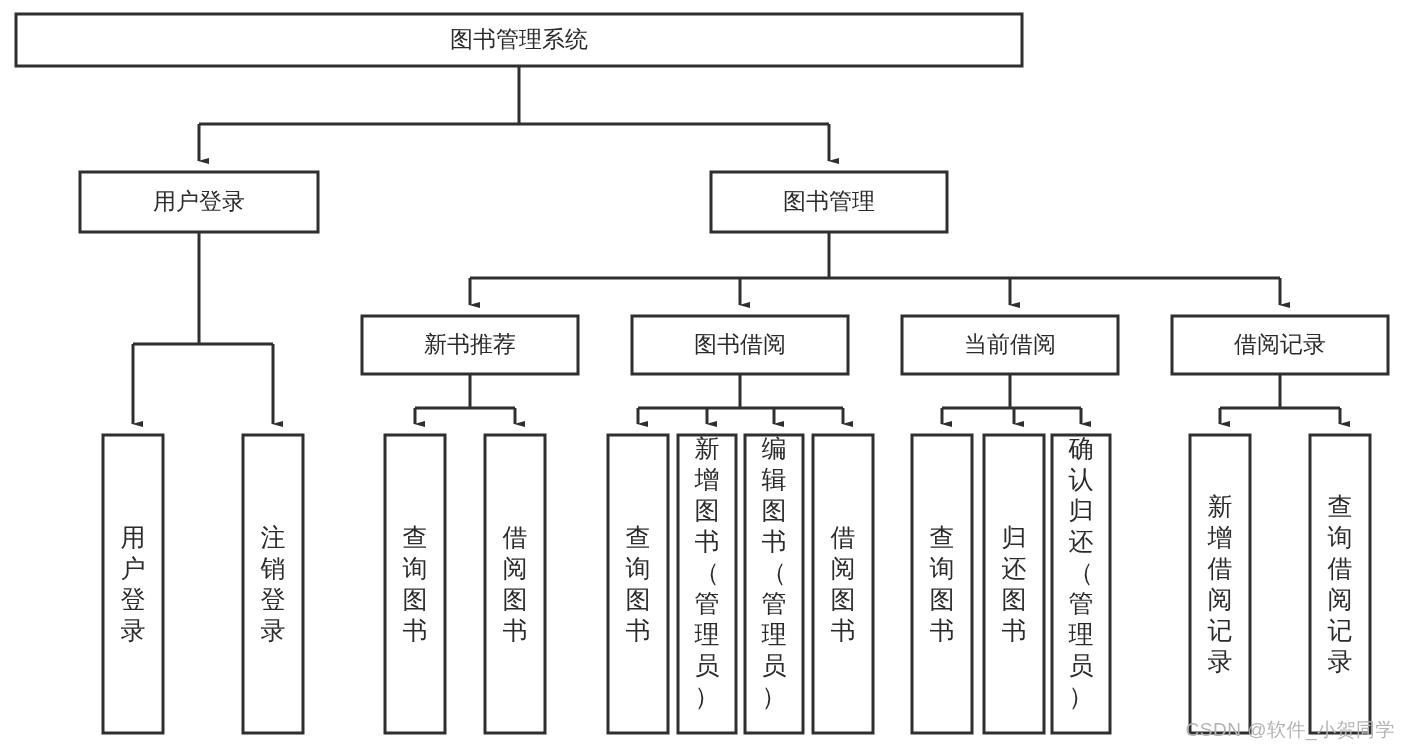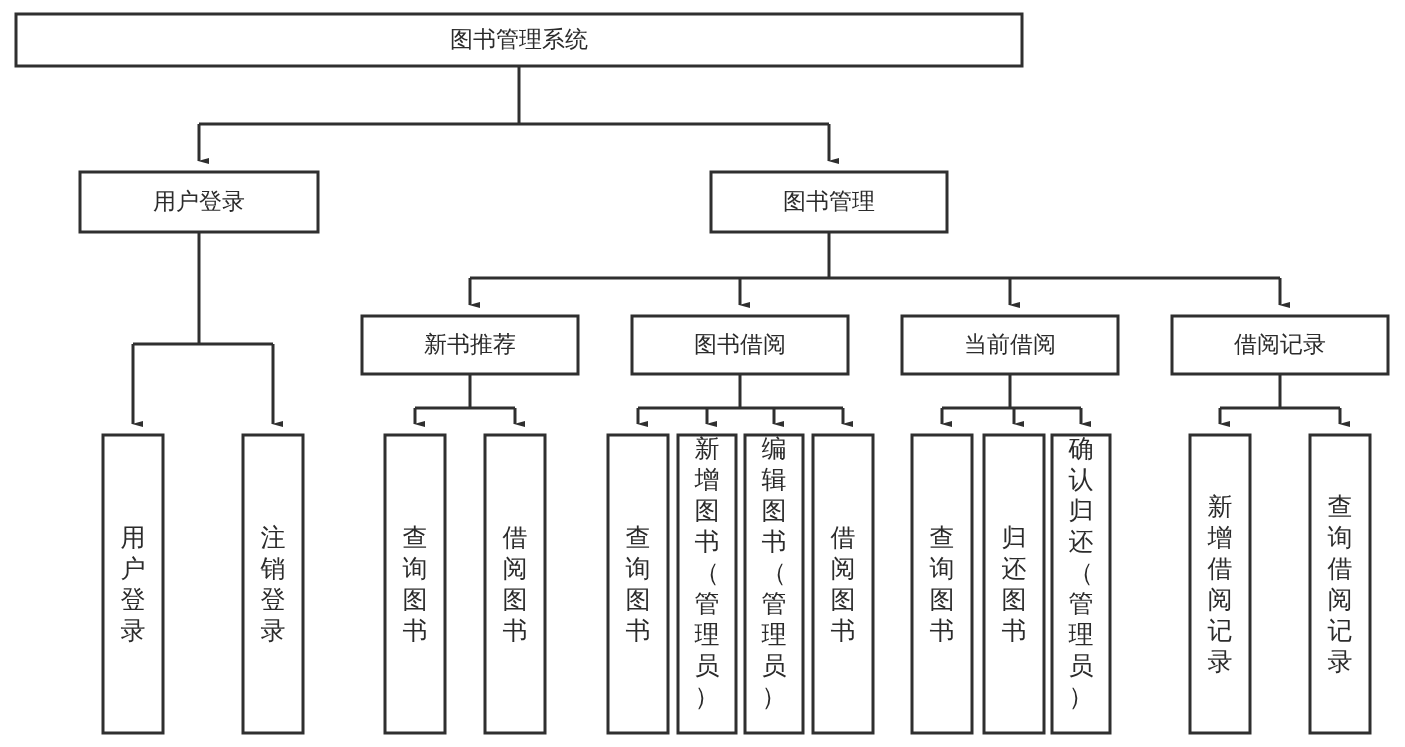--- a/index.html
+++ b/index.html
@@ -173,13 +173,14 @@
           <rect x="1190" y="435" width="60" height="298" class="node-box"></rect>
           <text x="1220" y="0" class="leaf-label"><tspan x="1220" y="515.18">新</tspan><tspan x="1220" y="546.18">增</tspan><tspan x="1220" y="577.18">借</tspan><tspan x="1220" y="608.18">阅</tspan><tspan x="1220" y="639.18">记</tspan><tspan x="1220" y="670.18">录</tspan></text>
         </g>
         <g>
           <rect x="1310" y="435" width="60" height="298" class="node-box"></rect>
           <text x="1340" y="0" class="leaf-label"><tspan x="1340" y="515.18">查</tspan><tspan x="1340" y="546.18">询</tspan><tspan x="1340" y="577.18">借</tspan><tspan x="1340" y="608.18">阅</tspan><tspan x="1340" y="639.18">记</tspan><tspan x="1340" y="670.18">录</tspan></text>
         </g>
       </g>
   </svg>
 
+  <div class="watermark">CSDN @软件_小贺同学</div>
 </div>
 
 </body></html>

